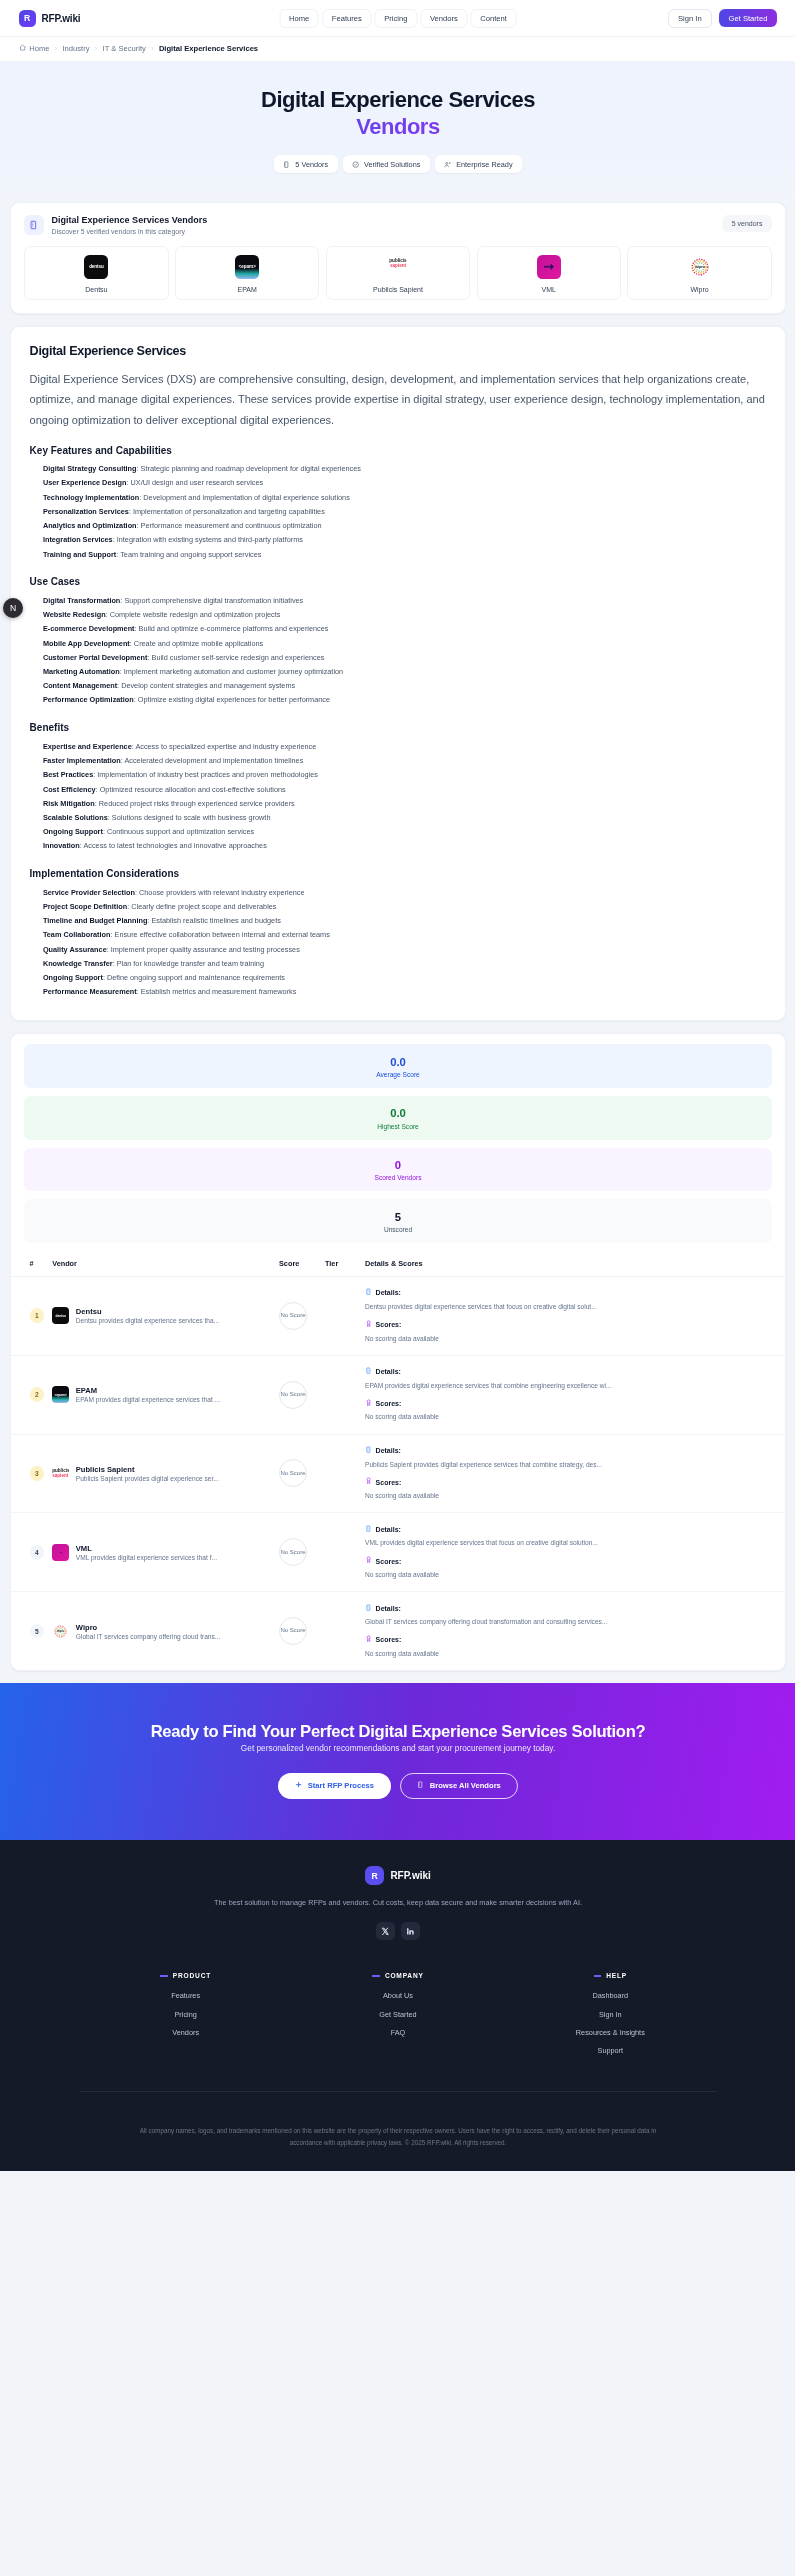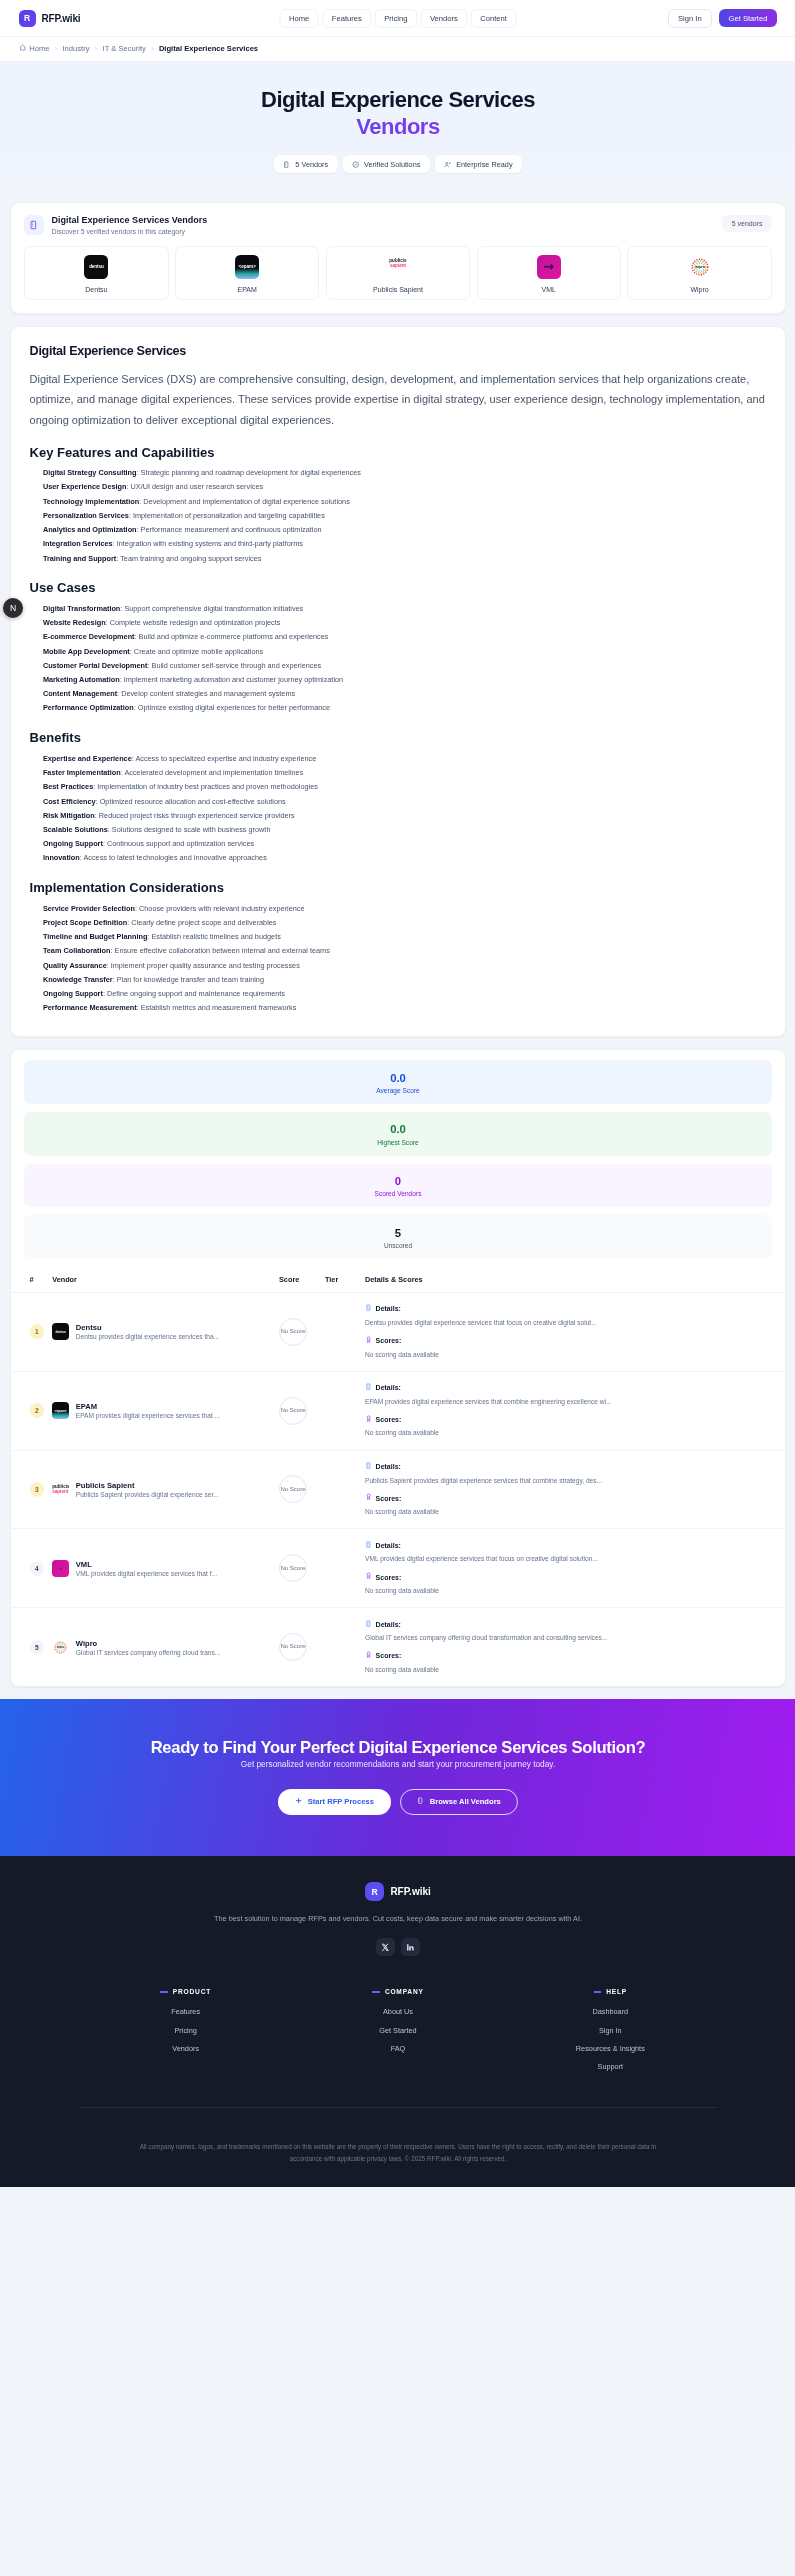--- a/index.html
+++ b/index.html
@@ -124,21 +124,21 @@
   .lg-publicis { background:#fff; display:block; padding-top:2.7px; line-height:1.25; }
   .lg-publicis .p1 { color:#1a1a1a; font-size:4.6px; }
   .lg-publicis .p2 { color:#ef4466; font-size:4.6px; }
   .lg-vml { background: linear-gradient(135deg,#c2129a,#e0169f); color:#1b1060; font-size:12.6px; font-weight:bold;}
   .lg-wipro { background:#fff; }
 
   
   .article { padding: 17px 18.6px 20px; position: relative; }
   .article h2 { font-size: 12.6px; font-weight: bold; letter-spacing:-0.3px; margin-bottom: 10.6px; }
   .article p.intro { font-size: 11px; color:#475569; line-height: 1.85; }
-  .article h3 { font-size: 13px; font-weight: bold; margin: 14.6px 0 6.6px; color:#0f172a;}
+  .article h3 { font-size: 10px; font-weight: bold; margin: 14.6px 0 6.6px; color:#0f172a;}
   .article ul { list-style: none; padding-left: 13.3px; }
   .article li { font-size: 7.3px; color:#475569; line-height: 1.95; }
   .article li b { color:#0f172a; }
   .float-badge {
     position: absolute; left: -8px; top: 271px;
     width: 20px; height: 20px; border-radius: 50%;
     background: #2b2b31; color: #fff; font-size: 8.6px;
     display:flex; align-items:center; justify-content:center;
     box-shadow: 0 1.3px 4px rgba(0,0,0,.3);
   }
@@ -385,21 +385,21 @@
             <li><b>Analytics and Optimization</b>: <span>Performance measurement and continuous optimization</span></li>
             <li><b>Integration Services</b>: <span>Integration with existing systems and third-party platforms</span></li>
             <li><b>Training and Support</b>: <span>Team training and ongoing support services</span></li>
           </ul>
           <h3>Use Cases</h3>
           <ul>
             <li><b>Digital Transformation</b>: <span>Support comprehensive digital transformation initiatives</span></li>
             <li><b>Website Redesign</b>: <span>Complete website redesign and optimization projects</span></li>
             <li><b>E-commerce Development</b>: <span>Build and optimize e-commerce platforms and experiences</span></li>
             <li><b>Mobile App Development</b>: <span>Create and optimize mobile applications</span></li>
-            <li><b>Customer Portal Development</b>: <span>Build customer self-service through and experiences</span></li>
+            <li><b>Customer Portal Development</b>: <span>Build customer self-service redesign and experiences</span></li>
             <li><b>Marketing Automation</b>: <span>Implement marketing automation and customer journey optimization</span></li>
             <li><b>Content Management</b>: <span>Develop content strategies and management systems</span></li>
             <li><b>Performance Optimization</b>: <span>Optimize existing digital experiences for better performance</span></li>
           </ul>
           <h3>Benefits</h3>
           <ul>
             <li><b>Expertise and Experience</b>: <span>Access to specialized expertise and industry experience</span></li>
             <li><b>Faster Implementation</b>: <span>Accelerated development and implementation timelines</span></li>
             <li><b>Best Practices</b>: <span>Implementation of industry best practices and proven methodologies</span></li>
             <li><b>Cost Efficiency</b>: <span>Optimized resource allocation and cost-effective solutions</span></li>

